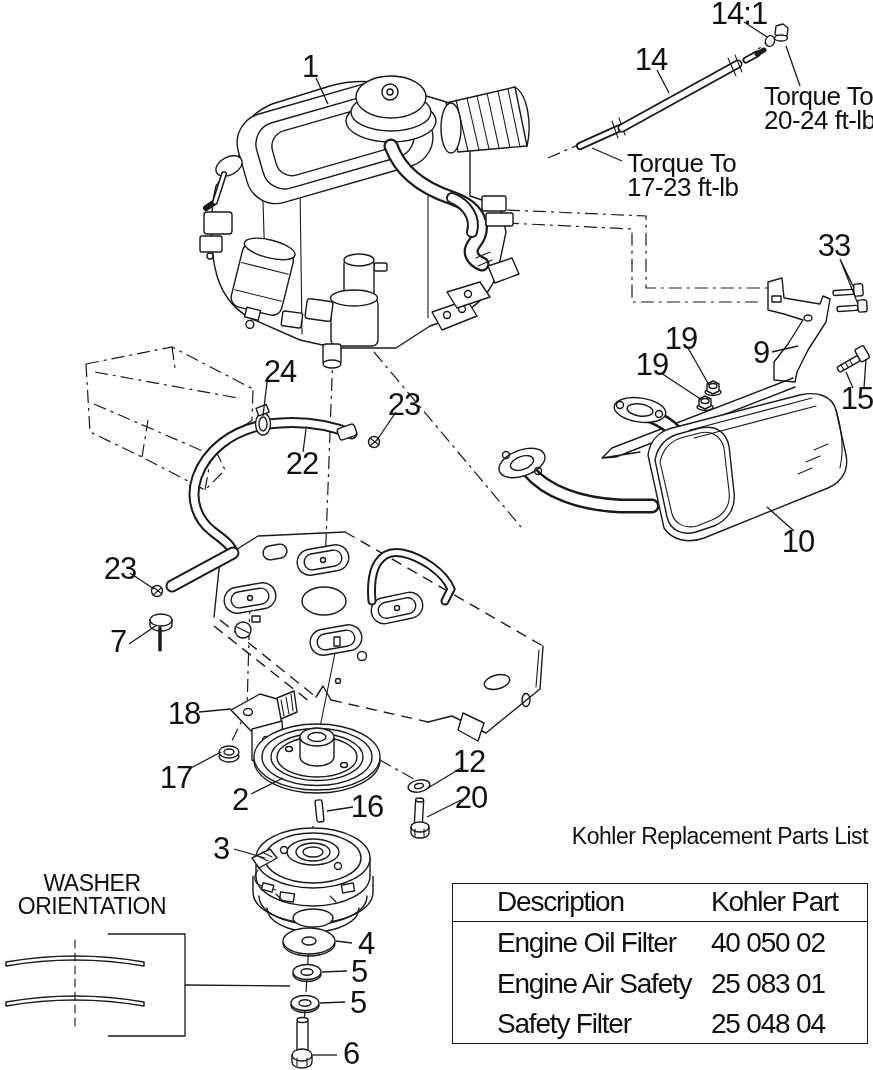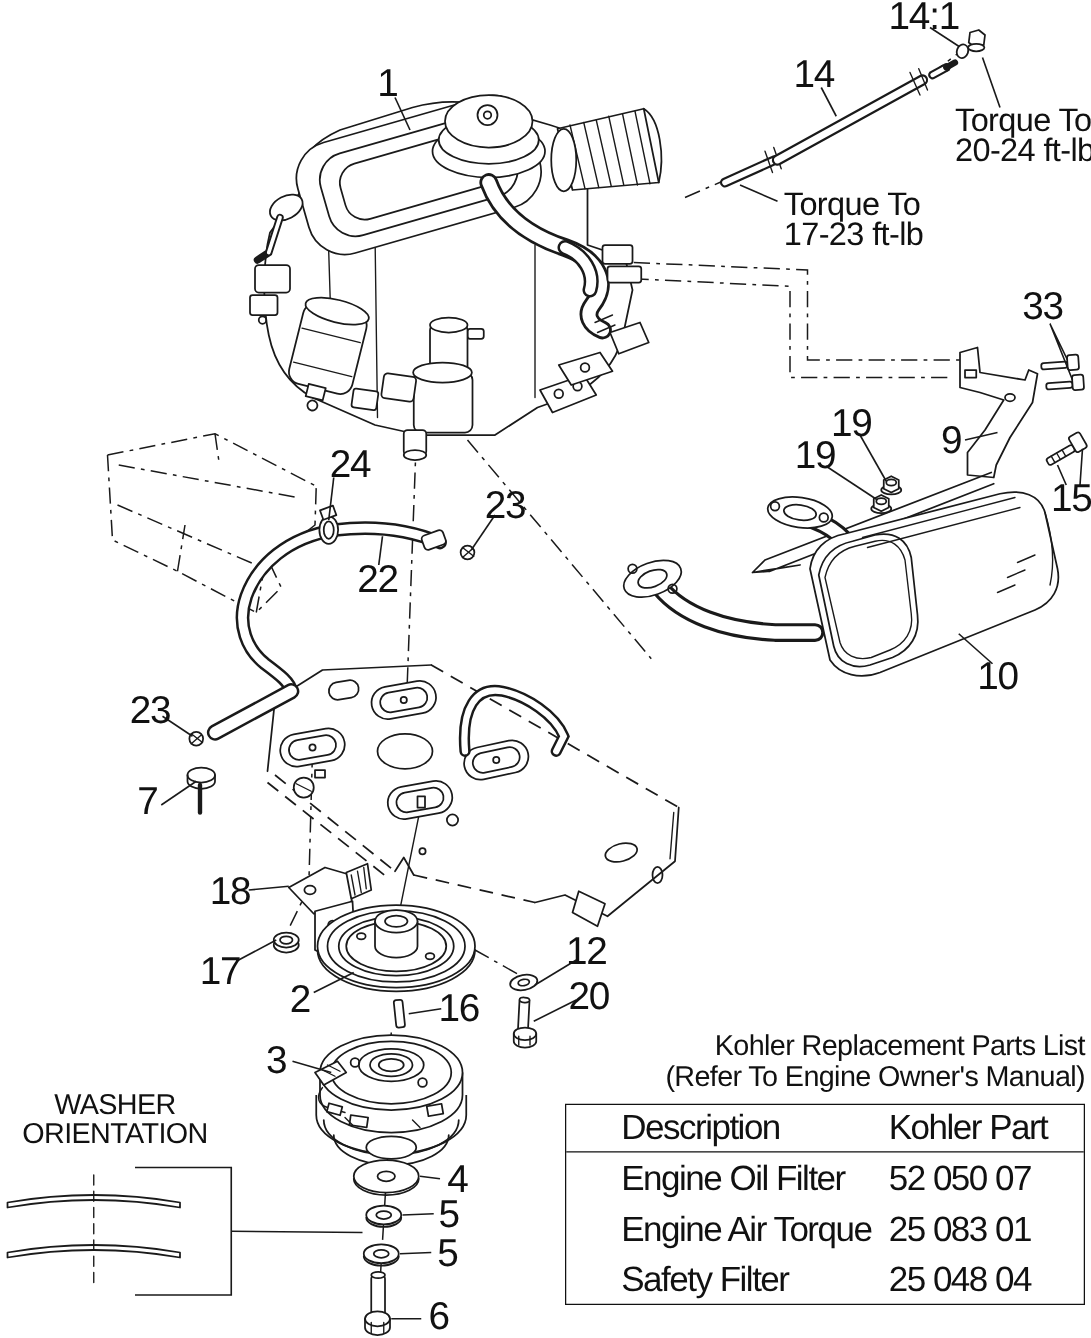--- a/index.html
+++ b/index.html
@@ -427,33 +427,32 @@
     <div>17-23 ft-lb</div>
   </div>
 
   <div class="wnote">
     <div>WASHER</div>
     <div>ORIENTATION</div>
   </div>
 
   <div class="tbl-title">
     <div>Kohler Replacement Parts List</div>
-    <div>(Refer To Engine Owner's Manual)</div>
   </div>
   <div class="tbl">
     <div class="hdr">
       <span class="tcell tc1" style="top:18px">Description</span>
       <span class="tcell tc2" style="top:18px">Kohler Part</span>
     </div>
     <div>
       <span class="tcell tc1" style="top:59px">Engine Oil Filter</span>
-      <span class="tcell tc2" style="top:59px">52 050 07</span>
+      <span class="tcell tc2" style="top:59px">40 050 02</span>
     </div>
     <div>
-      <span class="tcell tc1" style="top:100px">Engine Air Torque</span>
+      <span class="tcell tc1" style="top:100px">Engine Air Safety</span>
       <span class="tcell tc2" style="top:100px">25 083 01</span>
     </div>
     <div>
       <span class="tcell tc1" style="top:140px">Safety Filter</span>
       <span class="tcell tc2" style="top:140px">25 048 04</span>
     </div>
   </div>
 
 </div>
 

